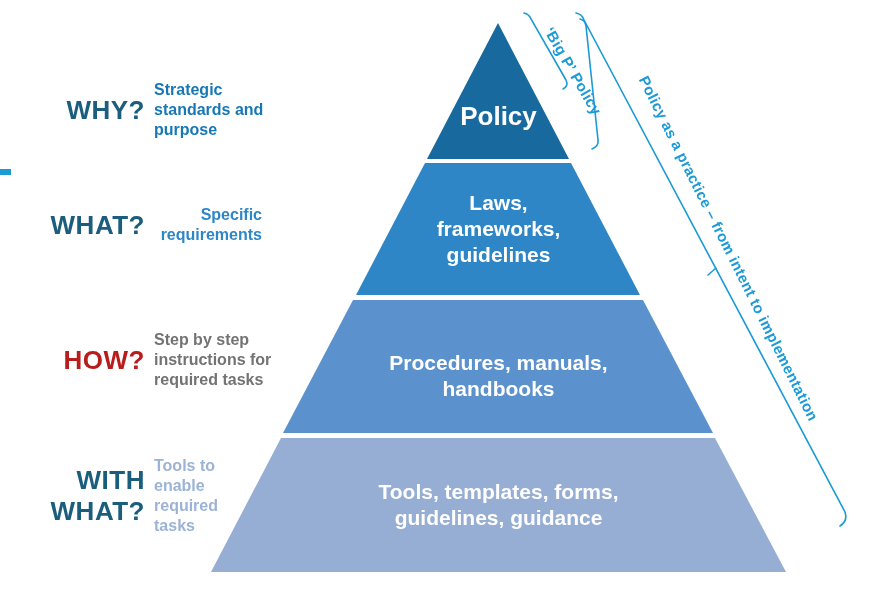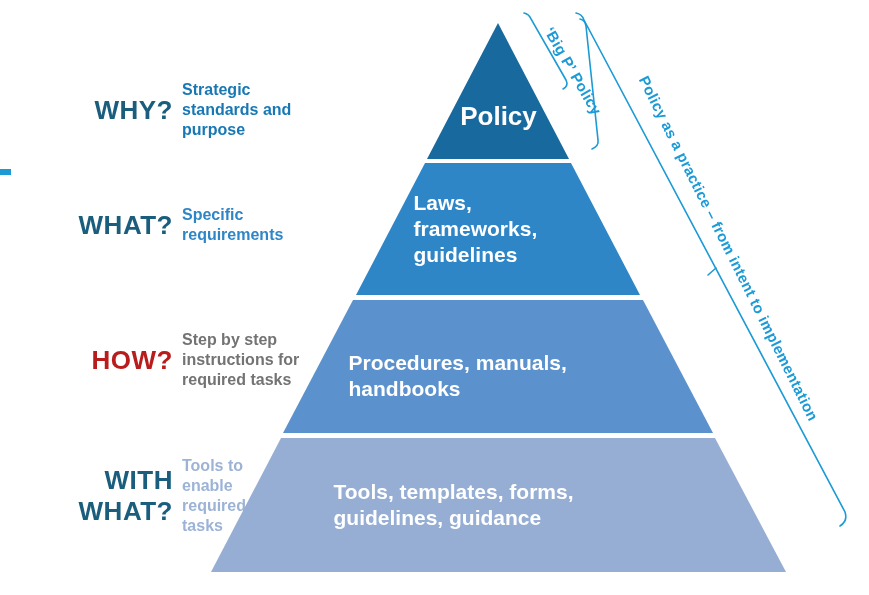--- a/index.html
+++ b/index.html
@@ -5,39 +5,39 @@
   html,body { margin:0; padding:0; background:#fff; }
   .canvas {
     position:relative; width:869px; height:595px; background:#ffffff;
     font-family:"Liberation Sans", sans-serif; overflow:hidden;
   }
 
   
   .edge-dash { position:absolute; left:0; top:169px; width:11px; height:6px; }
 
   
-  .qrow { position:absolute; left:0; display:flex; align-items:center;padding-left:28px; }
+  .qrow { position:absolute; left:0; display:flex; align-items:center; }
   .qrow .question {
     width:145px; text-align:right; font-size:26px; font-weight:bold;
     line-height:31px; letter-spacing:0.5px;
   }
   .qrow .desc { margin-left:9px; font-size:16px; font-weight:bold; line-height:20px; }
   .qrow1 { top:80px; }  .qrow1 .desc { width:118px; }
-  .qrow2 { top:205px; } .qrow2 .desc { width:108px; }
+  .qrow2 { top:205px; } .qrow2 .desc { width:108px;text-align:right; }
   .qrow3 { top:330px; } .qrow3 .desc { width:124px; }
   .qrow4 { top:456px; } .qrow4 .desc { width:90px; }
 
   
   .pyramid { position:absolute; left:210px; top:23px; width:577px; height:549px; }
   .level {
     position:absolute; left:0; width:577px;
     display:flex; justify-content:center; align-items:center;
   }
   .lvl-label {
-    color:#ffffff; font-weight:bold; 
+    color:#ffffff; font-weight:bold; text-align:center;
     font-size:21px; line-height:26px;
   }
   .level1 { top:0; height:136px; clip-path:polygon(288px 0, 359px 136px, 217px 136px); align-items:flex-end; }
   .level1 .lvl-label { font-size:26px; padding-bottom:30px; }
   .level2 { top:140px; height:132px; clip-path:polygon(215px 0, 361px 0, 430px 132px, 146px 132px); }
   .level2 .lvl-label { width:170px; }
   .level3 { top:277px; height:152px; clip-path:polygon(143px 0, 433px 0, 503px 133px, 73px 133px); }
   .level3 .lvl-label { width:300px; }
   .level4 { top:415px; height:134px; clip-path:polygon(71px 0, 505px 0, 576px 134px, 1px 134px); }
   .level4 .lvl-label { width:330px; }

